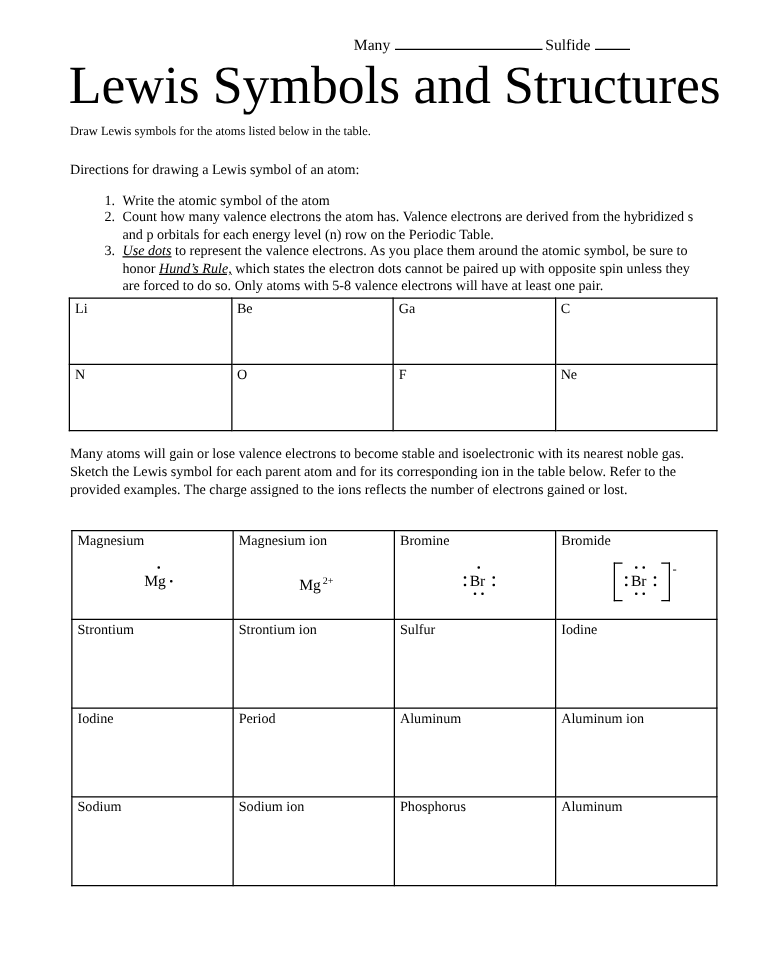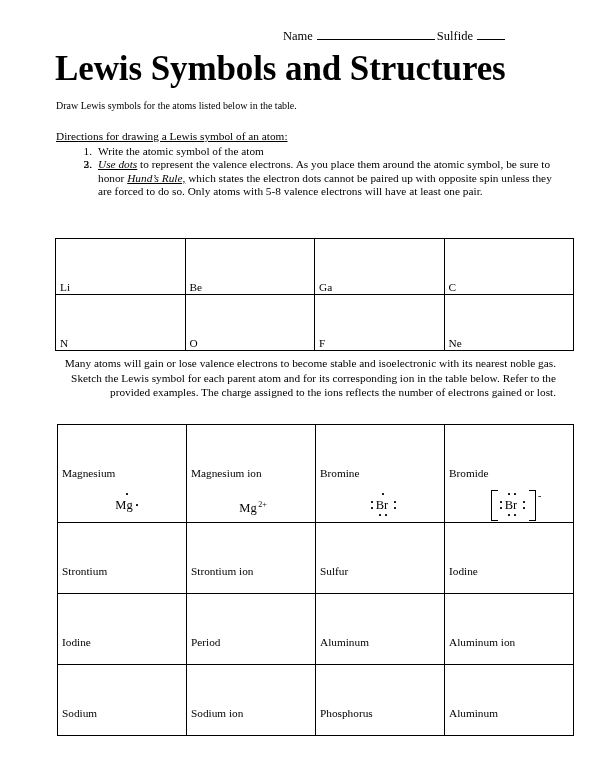--- a/index.html
+++ b/index.html
@@ -42,22 +42,22 @@
   }
   .rule-name { width: 118px; margin: 0 2px 0 4px; }
   .rule-period { width: 28px; margin-left: 4px; }
 
   
   .title {
     position: absolute;
     left: 55px;
     top: 49px;
     width: 512px;
-    font-size: 35px;
-    font-weight: bold;
+    font-size: 43px;
+    font-weight: normal;
     letter-spacing: -0.1px;
     line-height: 40px;
     white-space: nowrap;
   }
 
   
   .intro {
     position: absolute;
     left: 56px;
     top: 99px;
@@ -68,22 +68,21 @@
   
   .directions {
     position: absolute;
     left: 56px;
     top: 130px;
     width: 500px;
     font-size: 11.3px;
     line-height: 13.6px;
   }
   .directions-head {
-    text-decoration: underline;
-    margin-bottom: 1px;
+    margin-bottom: 11px;
   }
   .dir-list {
     margin: 0;
     padding: 0;
     list-style: none;
   }
   .dir-item {
     position: relative;
     padding-left: 42px;
     margin-bottom: 0px;
@@ -123,35 +122,35 @@
   }
 
   
   .para {
     position: absolute;
     left: 56px;
     top: 356px;
     width: 500px;
     font-size: 11.3px;
     line-height: 14.5px;
-    text-align: right;
+    text-align: left;
   }
 
   
   #table-ions {
     left: 57px;
     top: 424px;
     width: 496px;
   }
   #table-ions td {
     width: 124px;
     height: 68px;
   }
 
-  .cell-label { display: block; margin-top: 40px; }
+  .cell-label { display: block; }
 
   
   .lewis {
     position: relative;
     display: block;
     margin: 8px auto 0 auto;
     width: 62px;
     text-align: center;
     font-size: 12px;
     line-height: 12px;
@@ -218,39 +217,40 @@
     font-size: 10px;
     line-height: 10px;
   }
 </style>
 </head>
 <body>
 
 <div class="page">
 
   <div class="nameline">
-    <span class="lbl">Name</span>
+    <span class="lbl">Many</span>
     <span class="rule rule-name"></span>
     <span class="lbl">Sulfide</span>
     <span class="rule rule-period"></span>
   </div>
 
   <div class="title">Lewis Symbols and Structures</div>
 
   <div class="intro">Draw Lewis symbols for the atoms listed below in the table.</div>
 
   <div class="directions">
     <div class="directions-head">Directions for drawing a Lewis symbol of an atom:</div>
     <ol class="dir-list">
       <li class="dir-item">
         <span class="dir-num">1.</span>
         <span>Write the atomic symbol of the atom</span>
       </li>
       <li class="dir-item">
         <span class="dir-num">2.</span>
+        <span>Count how many valence electrons the atom has. Valence electrons are derived from the hybridized s and p orbitals for each energy level (n) row on the Periodic Table.</span>
       </li>
       <li class="dir-item">
         <span class="dir-num">3.</span>
         <span class="u">Use dots</span><span> to represent the valence electrons. As you place them around the atomic symbol, be sure to honor </span><span class="u">Hund’s Rule,</span><span> which states the electron dots cannot be paired up with opposite spin unless they are forced to do so. Only atoms with 5-8 valence electrons will have at least one pair.</span>
       </li>
     </ol>
   </div>
 
   <table class="grid" id="table-atoms">
     <tbody>

